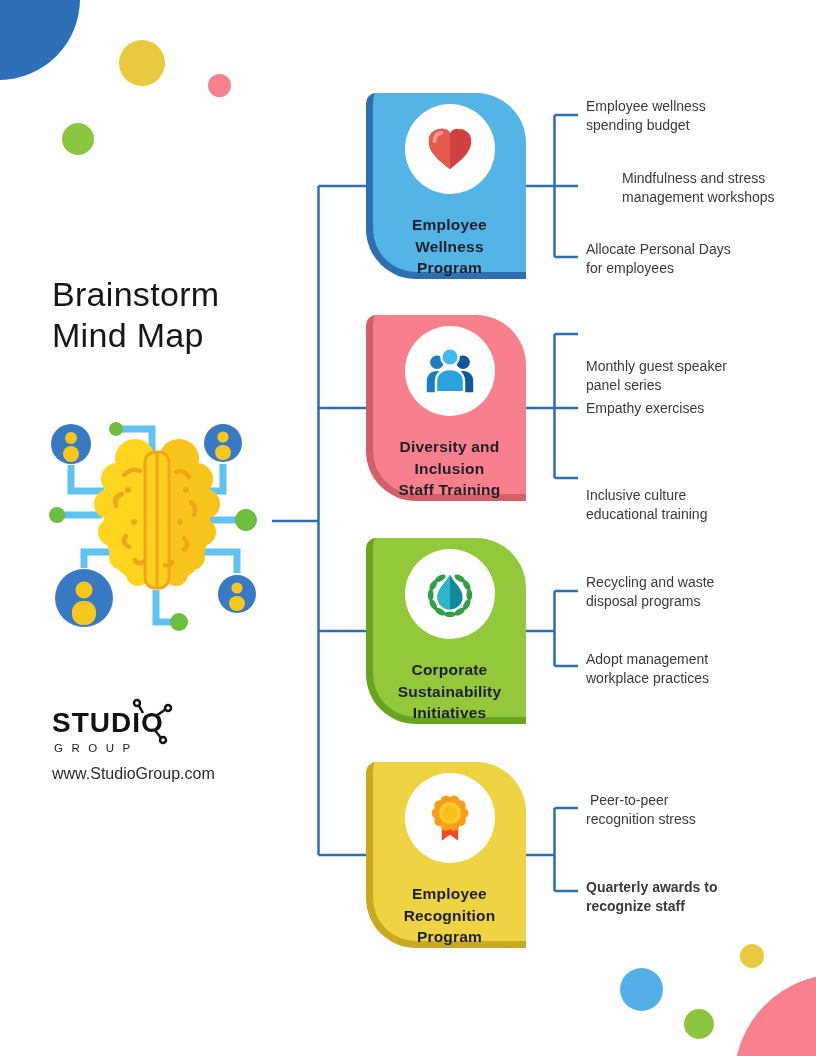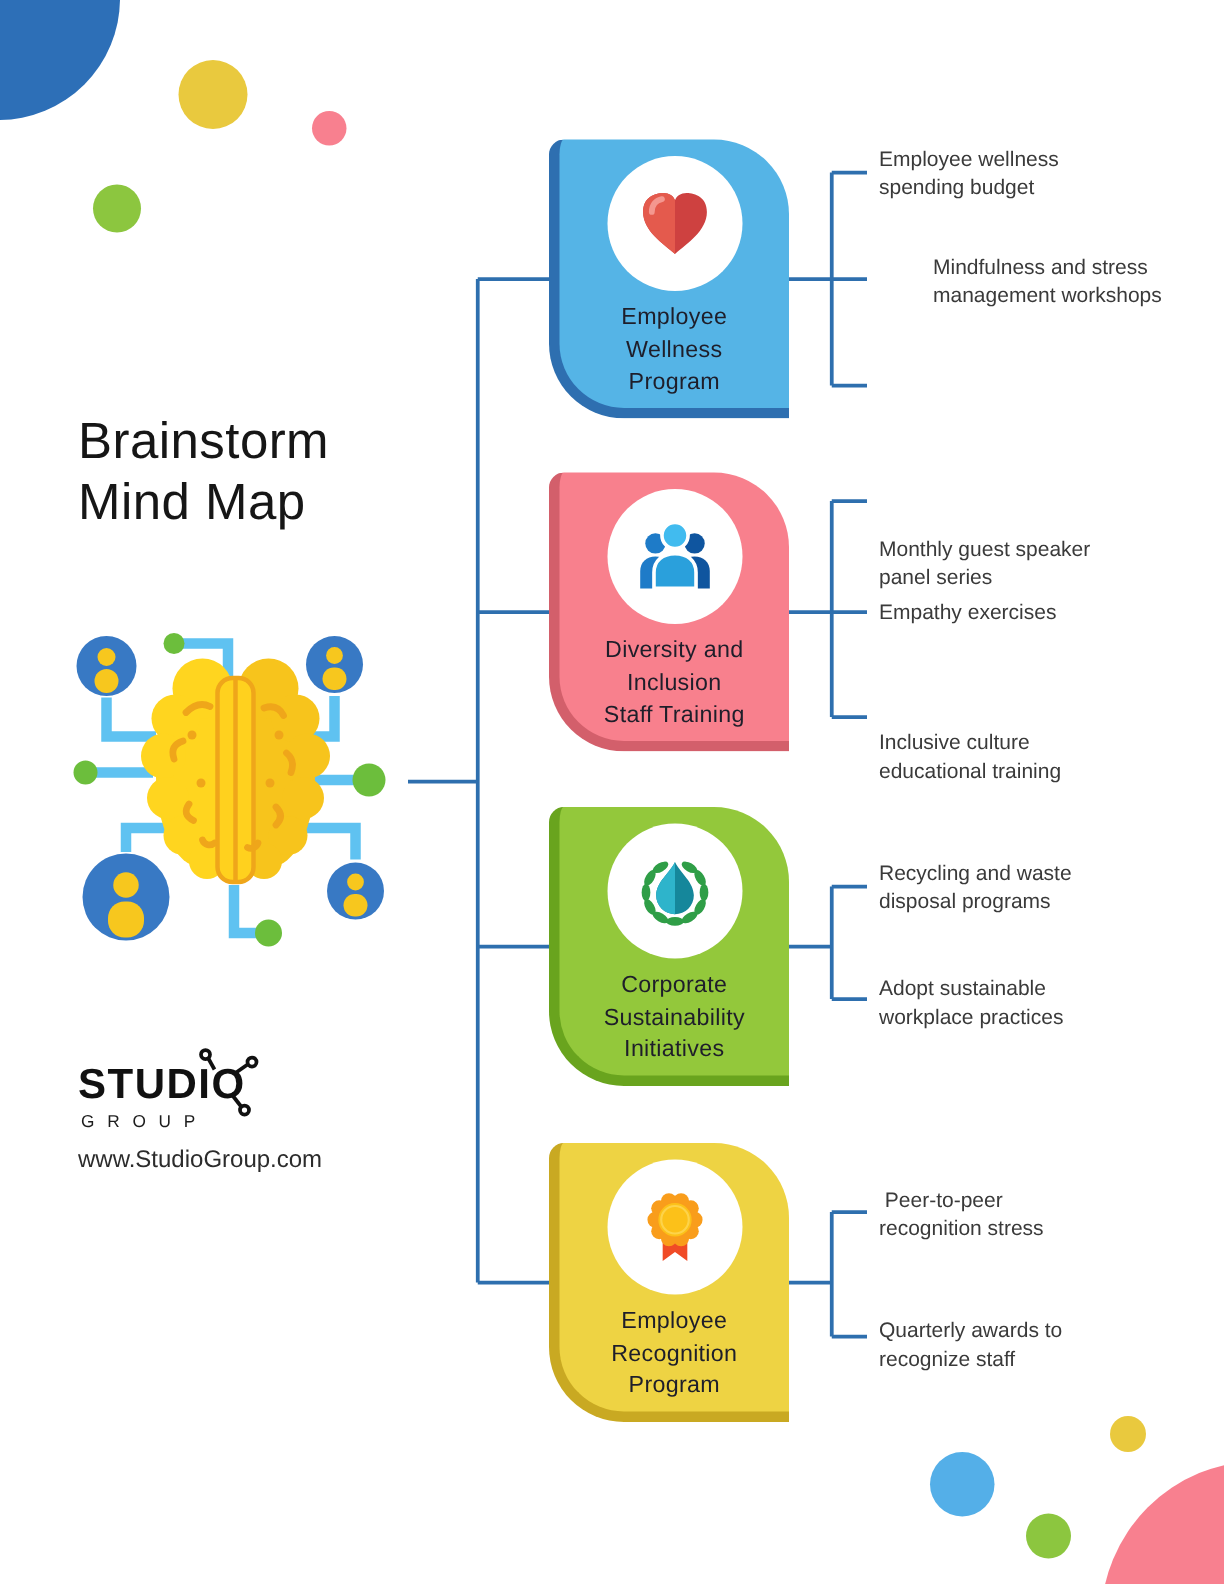--- a/index.html
+++ b/index.html
@@ -32,22 +32,22 @@
     position:absolute;left:366px;width:160px;height:186px;box-sizing:border-box;
     border-style:solid;border-width:0 0 7px 7px;
     border-radius:10px 50px 0 50px;
     display:flex;flex-direction:column;align-items:center;
   }
   .node-circle{
     width:90px;height:90px;border-radius:50%;background:#ffffff;margin-top:11px;
     display:flex;align-items:center;justify-content:center;flex:0 0 auto;
   }
   .node-label{
-    margin-top:7px;text-align:center;font-size:15.5px;line-height:21.5px;
-    font-weight:400;color:#1e1e2a;white-space:pre-line;letter-spacing:.2px;
+    margin-top:20px;text-align:center;font-size:15.5px;line-height:21.5px;
+    font-weight:700;color:#1e1e2a;white-space:pre-line;letter-spacing:.2px;
   }
   
   .branch-text{
     position:absolute;left:586px;width:228px;transform:translateY(-50%);
     font-size:14px;line-height:18.5px;color:#3a3a3a;white-space:pre-wrap;
   }
 </style>
 </head>
 <body>
 
@@ -277,30 +277,32 @@
     </div>
     <div class="node-label">Employee
 Recognition
 Program</div>
   </div>
 
   <div class="branch-text" style="top:115px;">Employee wellness
 spending budget</div>
   <div class="branch-text" style="top:187px;margin-left:36px;">Mindfulness and stress
 management workshops</div>
+  <div class="branch-text" style="top:258px;">Allocate Personal Days
+for employees</div>
 
   <div class="branch-text" style="top:335px;margin-top:40px;">Monthly guest speaker
 panel series</div>
   <div class="branch-text" style="top:408px;">Empathy exercises</div>
   <div class="branch-text" style="top:504px;">Inclusive culture
 educational training</div>
 
   <div class="branch-text" style="top:591px;">Recycling and waste
 disposal programs</div>
-  <div class="branch-text" style="top:668px;">Adopt sustainable
+  <div class="branch-text" style="top:668px;">Adopt management
 workplace practices</div>
 
   <div class="branch-text" style="top:809px;"> Peer-to-peer
 recognition stress</div>
-  <div class="branch-text" style="top:896px;">Quarterly awards to
+  <div class="branch-text" style="top:896px;font-weight:bold;">Quarterly awards to
 recognize staff</div>
 
 </div>
 
 </body></html>

